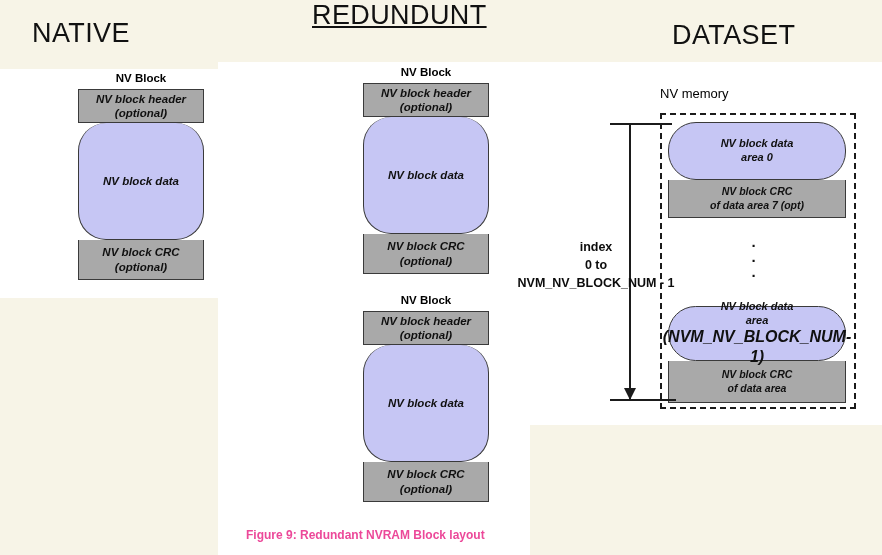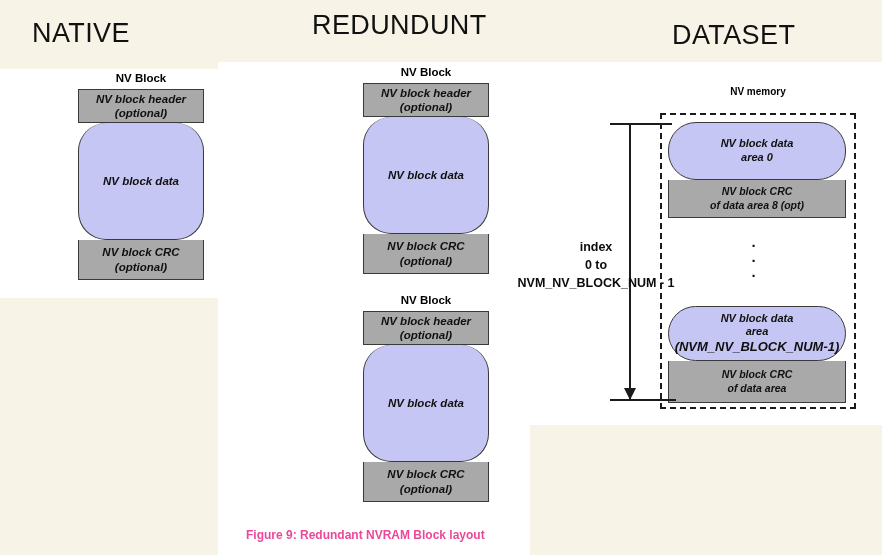--- a/index.html
+++ b/index.html
@@ -24,21 +24,21 @@
   
   .section-title {
     position: absolute;
     font-size: 27px;
     font-weight: 400;
     color: #111111;
     letter-spacing: 0.4px;
     white-space: nowrap;
   }
   #title-native   { left: 32px;  top: 18px; }
-  #title-redundant{ left: 312px; top: 10px; }
+  #title-redundant{ left: 312px; top: 0; text-decoration: underline; }
   #title-dataset  { left: 672px; top: 20px; }
 
   
   .stack { position: absolute; margin-left: 46px; }
   .stack-caption {
     text-align: center;
     font-size: 11.5px;
     font-weight: bold;
     color: #000;
     margin-bottom: 5px;
@@ -89,42 +89,42 @@
     font-weight: bold;
     color: #ec4899;
     white-space: nowrap;
   }
 
   
   #nv-memory-caption {
     position: absolute;
     left: 660px; top: 86px;
     width: 196px;
-    text-align: center;
-    font-size: 10px;
-    font-weight: bold;
+    text-align: left;
+    font-size: 13px;
+    font-weight: normal;
     color: #000;
   }
   #nv-memory-dashed {
     position: absolute;
     left: 660px; top: 113px;
     width: 196px; height: 296px;
     border: 2px dashed #1b1b1b;
     background: transparent;
   }
   .ds-stack { position: absolute; left: 668px; width: 178px; }
   #ds-stack-0 { top: 122px; }
   #ds-stack-0 .dat { height: 58px; }
   #ds-stack-0 .crc { height: 38px; }
   #ds-stack-n { top: 306px; }
   #ds-stack-n .dat { height: 55px; }
   #ds-stack-n .crc { height: 42px; }
   .ds-stack .blk { font-size: 11px; }
   .ds-stack .crc { font-weight: bold; font-size: 10.5px; }
-  .ds-stack .mono-ish { font-size: 13px; }
+  .ds-stack .mono-ish { font-size: 16px; }
 
   
   #ds-ellipsis {
     position: absolute;
     left: 748px; top: 238px;
     width: 12px;
     text-align: center;
     font-size: 15px;
     line-height: 15px;
     font-weight: bold;
@@ -249,21 +249,21 @@
 <div class="ds-stack" id="ds-stack-0">
   <div class="blk blue dat">
     <div>
       <span class="l">NV block data</span>
       <span class="l">area 0</span>
     </div>
   </div>
   <div class="blk gray crc">
     <div>
       <span class="l">NV block CRC</span>
-      <span class="l">of  data area 8 (opt)</span>
+      <span class="l">of  data area 7 (opt)</span>
     </div>
   </div>
 </div>
 
 <div id="ds-ellipsis">
   <span>·</span>
   <span>·</span>
   <span>·</span>
 </div>
 

